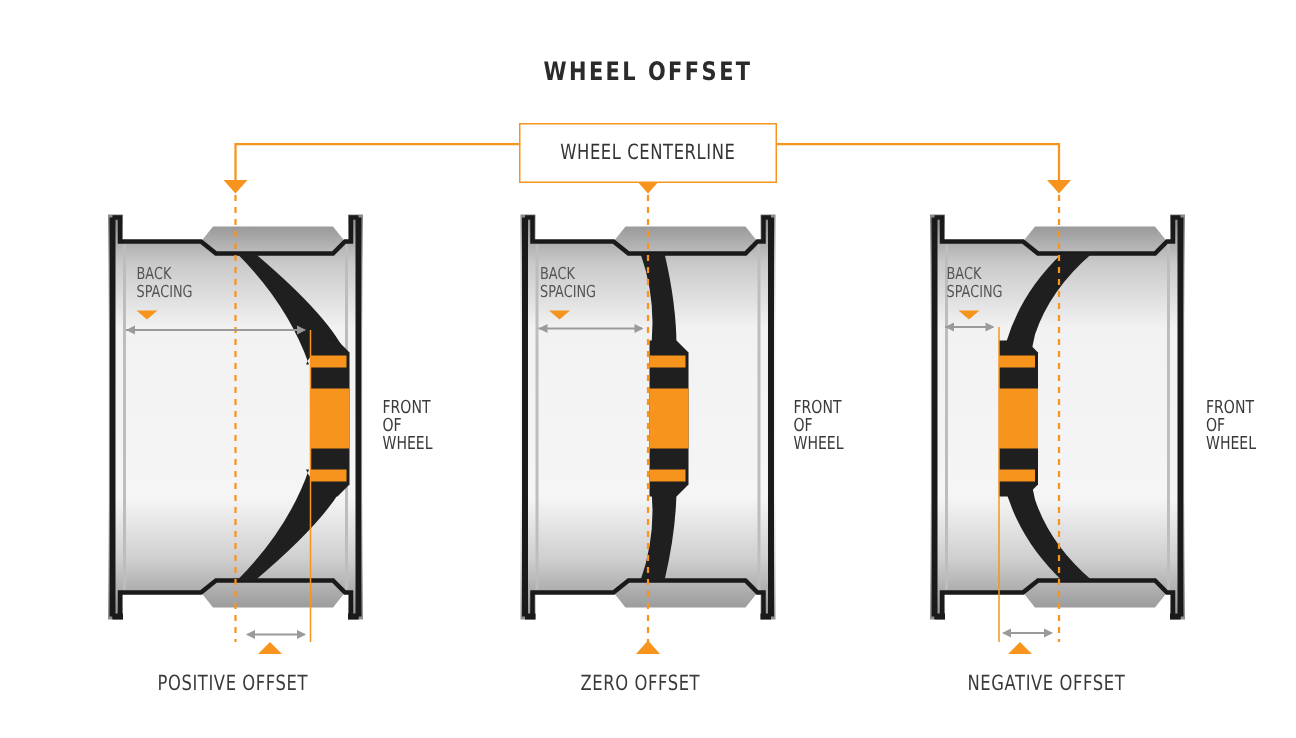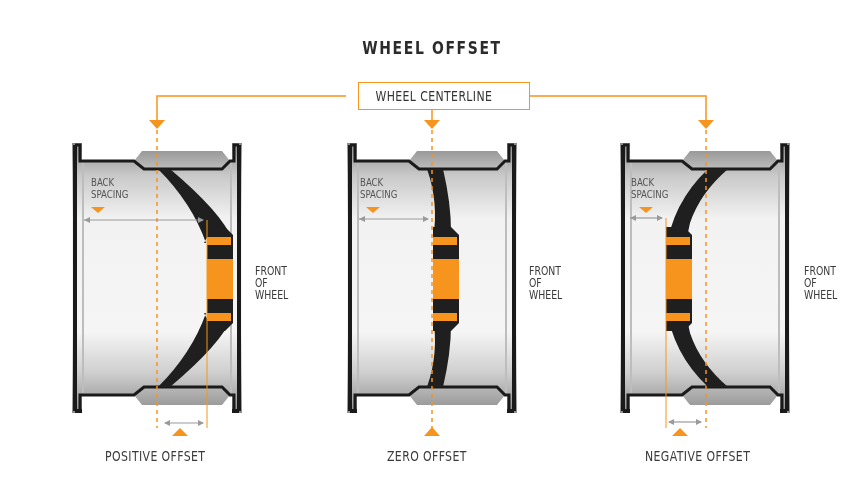--- a/index.html
+++ b/index.html
@@ -1,23 +1,23 @@
 <!DOCTYPE html>
 <html><head>
   <meta charset="utf-8">
   <style>
     html, body { margin: 0; padding: 0; background: #ffffff; }
     body { width: 864px; height: 492px; position: relative; overflow: hidden;
            font-family: "DejaVu Sans", sans-serif; }
     .title { position: absolute; left: 0; width: 864px; top: 38px; text-align: center;
              font-family: "DejaVu Sans", sans-serif; font-weight: bold; font-size: 17px;
              letter-spacing: 2px; color: #2b2b2b; transform: scaleX(0.82); }
-    .centerline-box { position: absolute; left: 358px; top: 82px; width: 172px; height: 28px;
+    .centerline-box { position: absolute; left: 346px; top: 82px; width: 172px; height: 40px;
              border: 1.5px solid #f7941d; background: #fff; box-sizing: border-box;
-             display: flex; align-items: center; }
+             display: flex; align-items: center; justify-content: center; }
     .centerline-box span { font-family: "DejaVu Sans", sans-serif; font-size: 14px; color: #333;
              letter-spacing: 0.5px; transform: scaleX(0.78); white-space: nowrap; }
     svg.diagram { position: absolute; left: 0; top: 0; }
     .lbl { position: absolute; font-family: "DejaVu Sans", sans-serif; color: #444;
            transform-origin: left top; transform: scaleX(0.78); white-space: nowrap; }
     .small { font-size: 11px; line-height: 12px; color: #555; }
     .front { font-size: 12px; line-height: 12px; color: #3a3a3a; }
     .bottom { font-size: 14px; color: #3a3a3a; letter-spacing: 0.5px; }
     .line { display: block; }
   </style>

